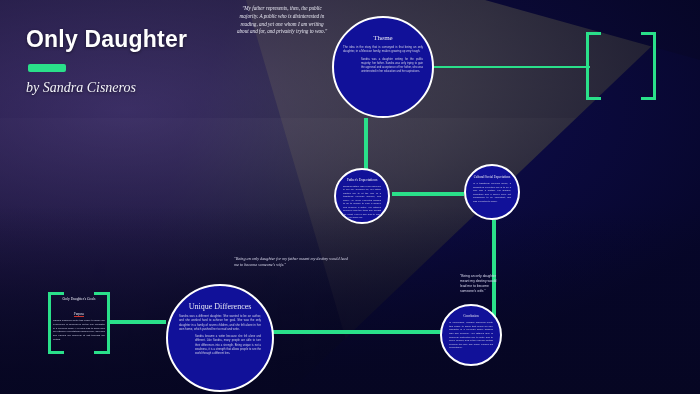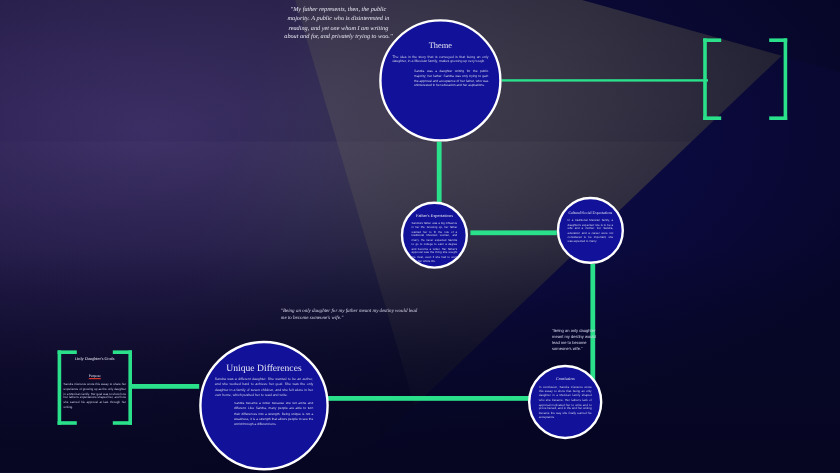--- a/index.html
+++ b/index.html
@@ -119,31 +119,36 @@
     <i style="left:686px;width:14px;height:76px;"></i>
   </div>
   <div class="haze"></div>
   <div class="tint-purple"></div>
   <div class="tri-tan"></div>
   <div class="tri-navy"></div>
   <div class="tri-navy2"></div>
   <div class="vig"></div>
   <div class="bottomfade"></div>
 
+  <div class="title-block">
+    <div class="title">Only Daughter</div>
+    <div class="accent-bar"></div>
+    <div class="byline"><span>by Sandra Cisneros</span></div>
+  </div>
 
   <div class="quote-top" style="left:236px;top:5px;width:92px;font-size:5.2px;">"My father represents, then, the public majority. A public who is disinterested in reading, and yet one whom I am writing about and for, and privately trying to woo."</div>
 
   <div class="conn" style="left:364px;top:118px;width:4px;height:62px;"></div>
   <div class="conn" style="left:392px;top:192px;width:72px;height:4px;"></div>
   <div class="conn" style="left:492px;top:220px;width:4px;height:100px;"></div>
   <div class="conn" style="left:270px;top:330px;width:172px;height:4px;"></div>
   <div class="conn" style="left:110px;top:320px;width:56px;height:4px;"></div>
   <div class="conn-thin" style="left:418px;top:66px;width:172px;height:2px;"></div>
 
-  <div class="node" style="left:316px;top:16px;width:102px;height:102px;">
+  <div class="node" style="left:332px;top:16px;width:102px;height:102px;">
     <div class="node-inner" style="padding-top:16px;">
       <div class="n-head" style="font-size:7px;">Theme</div>
       <div class="n-body tiny" style="font-size:2.9px;line-height:1.5;">The idea in the story that is conveyed is that being an only daughter, in a Mexican family, makes growing up very tough.</div>
       <div class="n-body2 tiny" style="font-size:2.7px;line-height:1.5;margin-top:4px;padding-left:18px;">Sandra was a daughter writing for the public majority; her father. Sandra was only trying to gain the approval and acceptance of her father, who was uninterested in her education and her aspirations.</div>
     </div>
   </div>
 
   <div class="node" style="left:334px;top:168px;width:56px;height:56px;">
     <div class="node-inner" style="padding:8px 7px;">
       <div class="n-head" style="font-size:3.6px;">Father's Expectations</div>

